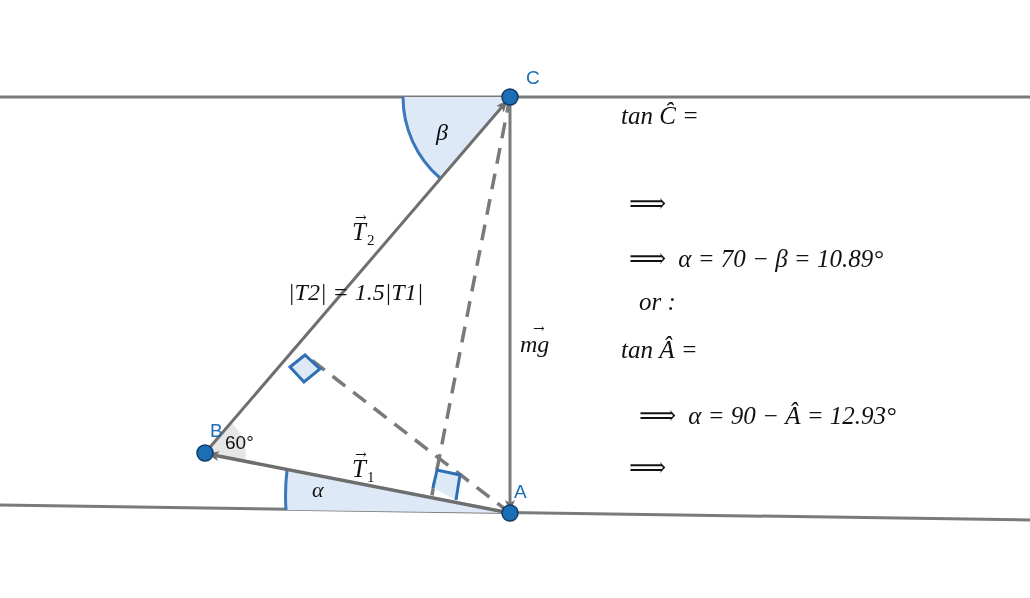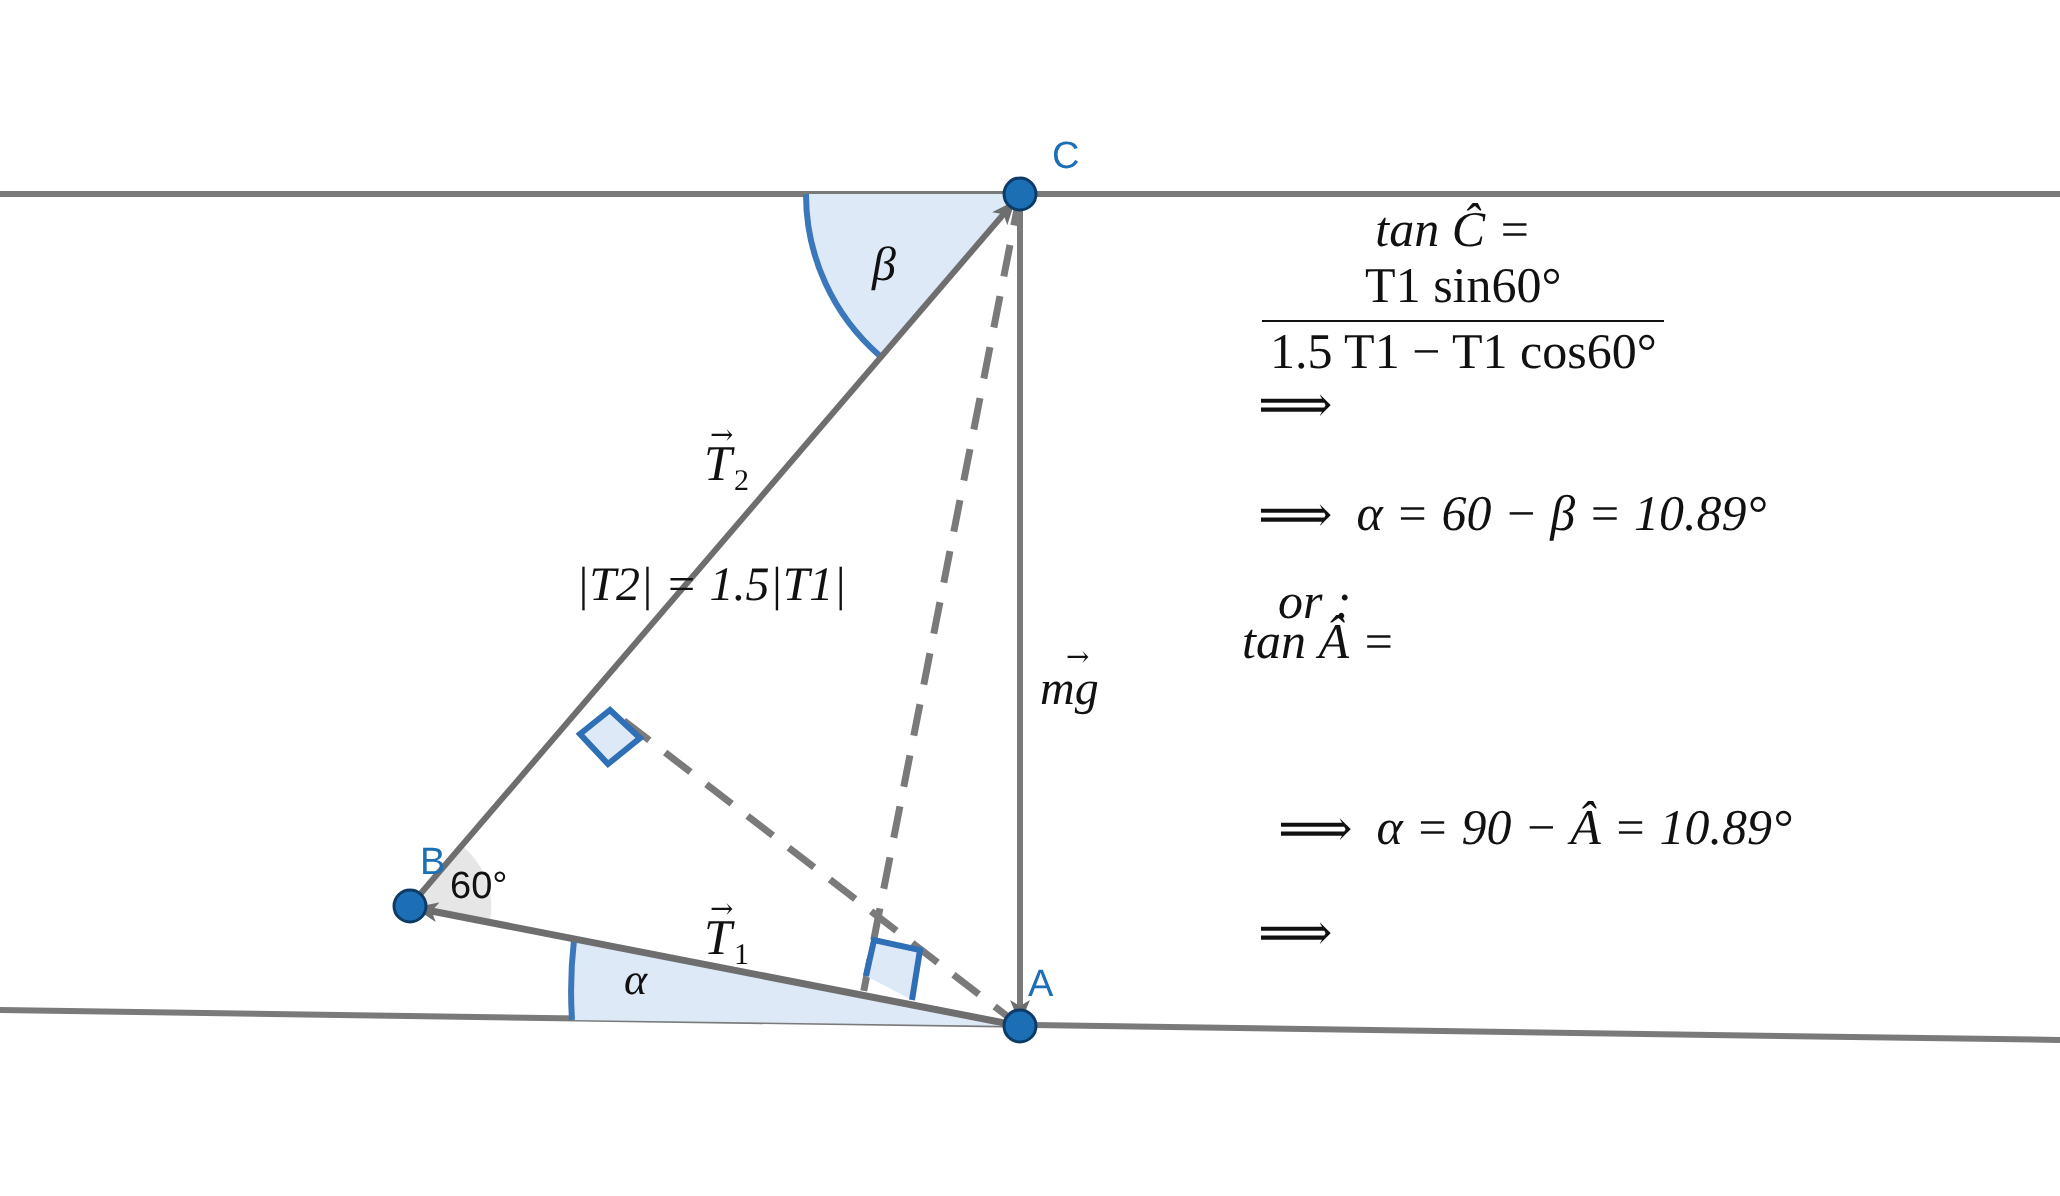--- a/index.html
+++ b/index.html
@@ -76,36 +76,32 @@
   </g>
   <g>
     <text class="math" x="520" y="352" font-size="24">mg</text>
     <text x="533" y="333" font-size="14" fill="#111">→</text>
   </g>
 </svg>
 
 <div class="eqs">
   <div class="eq" style="left:6px; top:2px;flex-direction:column;">
     <span class="it">tan Ĉ =</span>
-    <span class="frac">
-      <span class="n">T1 sin60°</span>
-      <span class="d">1.5 T1 − T1 cos60°</span>
-    </span>
   </div>
   <div class="eq" style="left:14px; top:88px;">
     <span class="arrow">⟹</span>
   </div>
   <div class="eq" style="left:14px; top:143px;">
     <span class="arrow">⟹</span>
-    <span class="it">α = 60 − β = 10.89°</span>
+    <span class="it">α = 70 − β = 10.89°</span>
   </div>
   <div class="eq it" style="left:24px; top:188px;">or :</div>
-  <div class="eq" style="left:6px; top:208px;align-items:flex-end;">
+  <div class="eq" style="left:6px; top:236px;align-items:flex-end;">
     <span class="it">tan Â =</span>
   </div>
   <div class="eq" style="left:24px; top:300px;">
     <span class="arrow">⟹</span>
-    <span class="it">α = 90 − Â = 10.89°</span>
+    <span class="it">α = 90 − Â = 12.93°</span>
   </div>
   <div class="eq" style="left:14px; top:352px;">
     <span class="arrow">⟹</span>
   </div>
 </div>
 
 </body></html>

